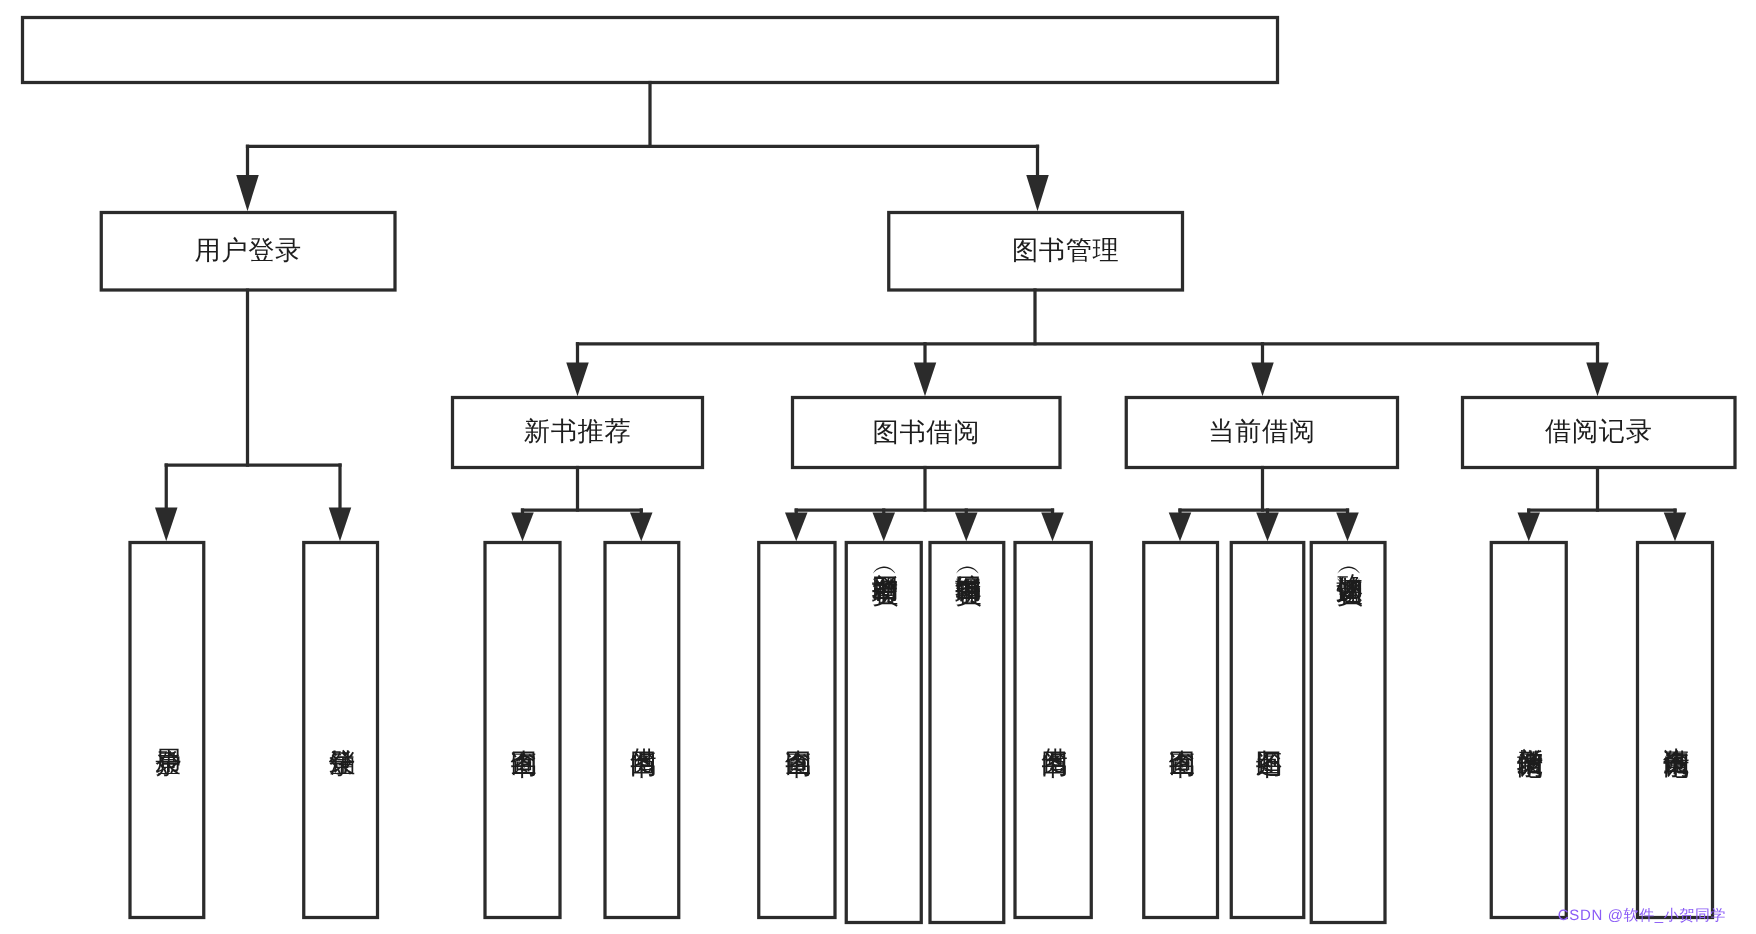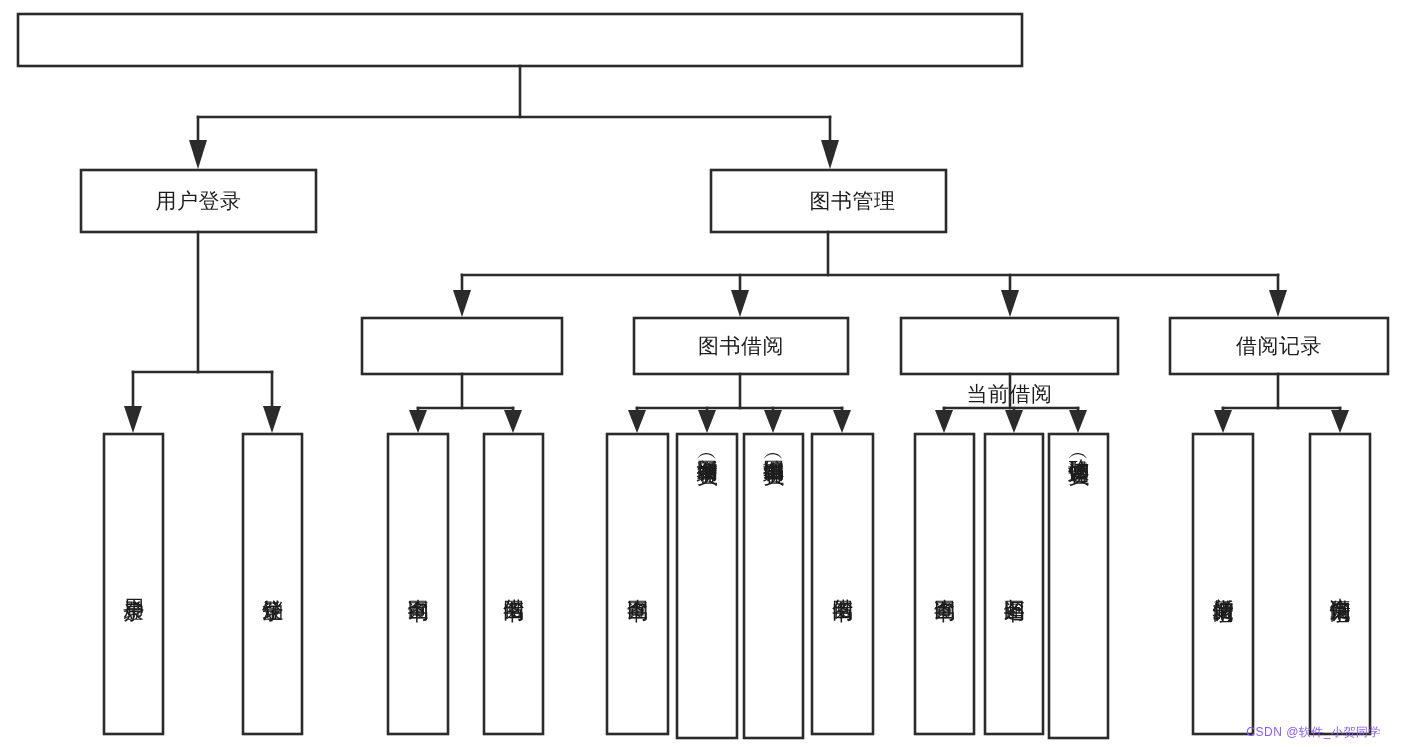--- a/index.html
+++ b/index.html
@@ -169,22 +169,23 @@
     <path class="connector" d="M1223,408 L1223,414"></path>
     <path class="connector" d="M1340,408 L1340,414"></path>
     <polygon class="arrow-head" points="1214,410 1232,410 1223,433"></polygon>
     <polygon class="arrow-head" points="1331,410 1349,410 1340,433"></polygon>
   </svg>
 
 
   <div class="node-label-h" style="left:81px; top:170px; width:235px; height:62px;">用户登录</div>
   <div class="node-label-h" style="left:711px; top:170px; width:283px; height:62px;">图书管理</div>
 
+  <div class="node-label-h" style="left:362px; top:318px; width:200px; height:56px;">新书推荐</div>
   <div class="node-label-h" style="left:634px; top:318px; width:214px; height:56px;font-family:Liberation Serif, serif;">图书借阅</div>
-  <div class="node-label-h" style="left:901px; top:318px; width:217px; height:56px;margin-top:48px;">当前借阅</div>
+  <div class="node-label-h" style="left:901px; top:318px; width:217px; height:56px;">当前借阅</div>
   <div class="node-label-h" style="left:1170px; top:318px; width:218px; height:56px;">借阅记录</div>
 
   <div class="node-label-v" style="left:104px; top:434px; width:59px; height:300px;">用户登录</div>
   <div class="node-label-v" style="left:243px; top:434px; width:59px; height:300px;">注销登录</div>
 
   <div class="node-label-v" style="left:388px; top:434px; width:60px; height:300px;">查询图书</div>
   <div class="node-label-v" style="left:484px; top:434px; width:59px; height:300px;">借阅图书</div>
 
   <div class="node-label-v" style="left:607px; top:434px; width:61px; height:300px;">查询图书</div>
   <div class="node-label-v" style="left:677px; top:434px; width:60px; height:304px; justify-content:flex-start; padding-top:8px; box-sizing:border-box;">新增图书（管理员）</div>

